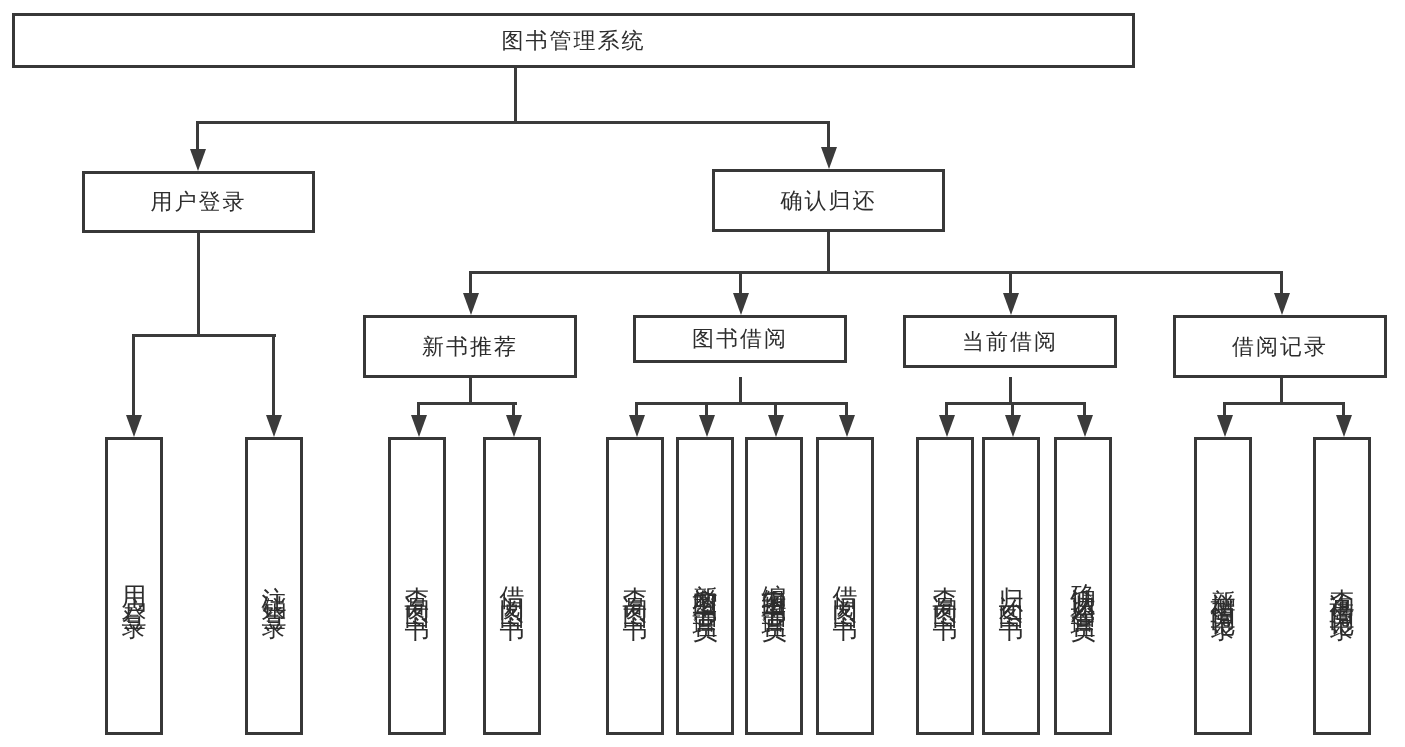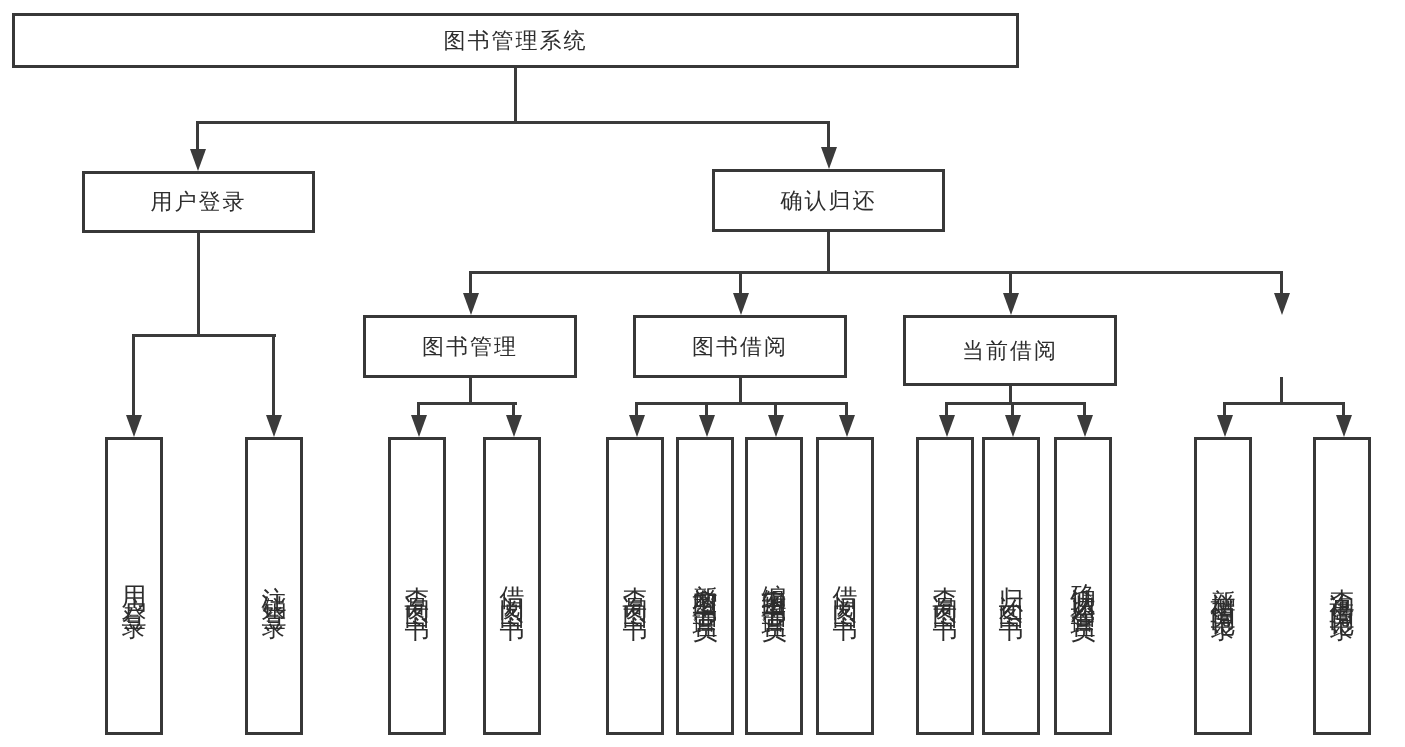--- a/index.html
+++ b/index.html
@@ -115,39 +115,42 @@
   <div class="vline" style="left:1083px;top:402px;height:16px;"></div>
   <div class="arrow" style="left:1077px;top:415px;"></div>
 
   <div class="vline" style="left:1280px;top:377px;height:28px;"></div>
   <div class="hline" style="left:1223px;top:402px;width:121px;"></div>
   <div class="vline" style="left:1223px;top:402px;height:16px;"></div>
   <div class="arrow" style="left:1217px;top:415px;"></div>
   <div class="vline" style="left:1342px;top:402px;height:16px;"></div>
   <div class="arrow" style="left:1336px;top:415px;"></div>
 
-  <div class="node" style="left:12px;top:13px;width:1007px;height:55px;">
+  <div class="node" style="left:12px;top:13px;width:1123px;height:55px;">
     <span class="h-label">图书管理系统</span>
   </div>
 
   <div class="node" style="left:82px;top:171px;width:233px;height:62px;">
     <span class="h-label">用户登录</span>
   </div>
   <div class="node" style="left:712px;top:169px;width:233px;height:63px;">
     <span class="h-label">确认归还</span>
   </div>
 
   <div class="node" style="left:363px;top:315px;width:214px;height:63px;">
-    <span class="h-label">图书管理</span>
+    <span class="h-label">新书推荐</span>
   </div>
-  <div class="node" style="left:633px;top:315px;width:214px;height:63px;">
+  <div class="node" style="left:633px;top:315px;width:214px;height:48px;">
     <span class="h-label">图书借阅</span>
   </div>
-  <div class="node" style="left:903px;top:315px;width:214px;height:71px;">
+  <div class="node" style="left:903px;top:315px;width:214px;height:53px;">
     <span class="h-label">当前借阅</span>
+  </div>
+  <div class="node" style="left:1173px;top:315px;width:214px;height:63px;">
+    <span class="h-label">借阅记录</span>
   </div>
 
   <div class="node leaf" style="left:105px;top:437px;width:58px;height:298px;">
     <span class="v-label v4">用户登录</span>
   </div>
   <div class="node leaf" style="left:245px;top:437px;width:58px;height:298px;">
     <span class="v-label v4">注销登录</span>
   </div>
 
   <div class="node leaf" style="left:388px;top:437px;width:58px;height:298px;">

